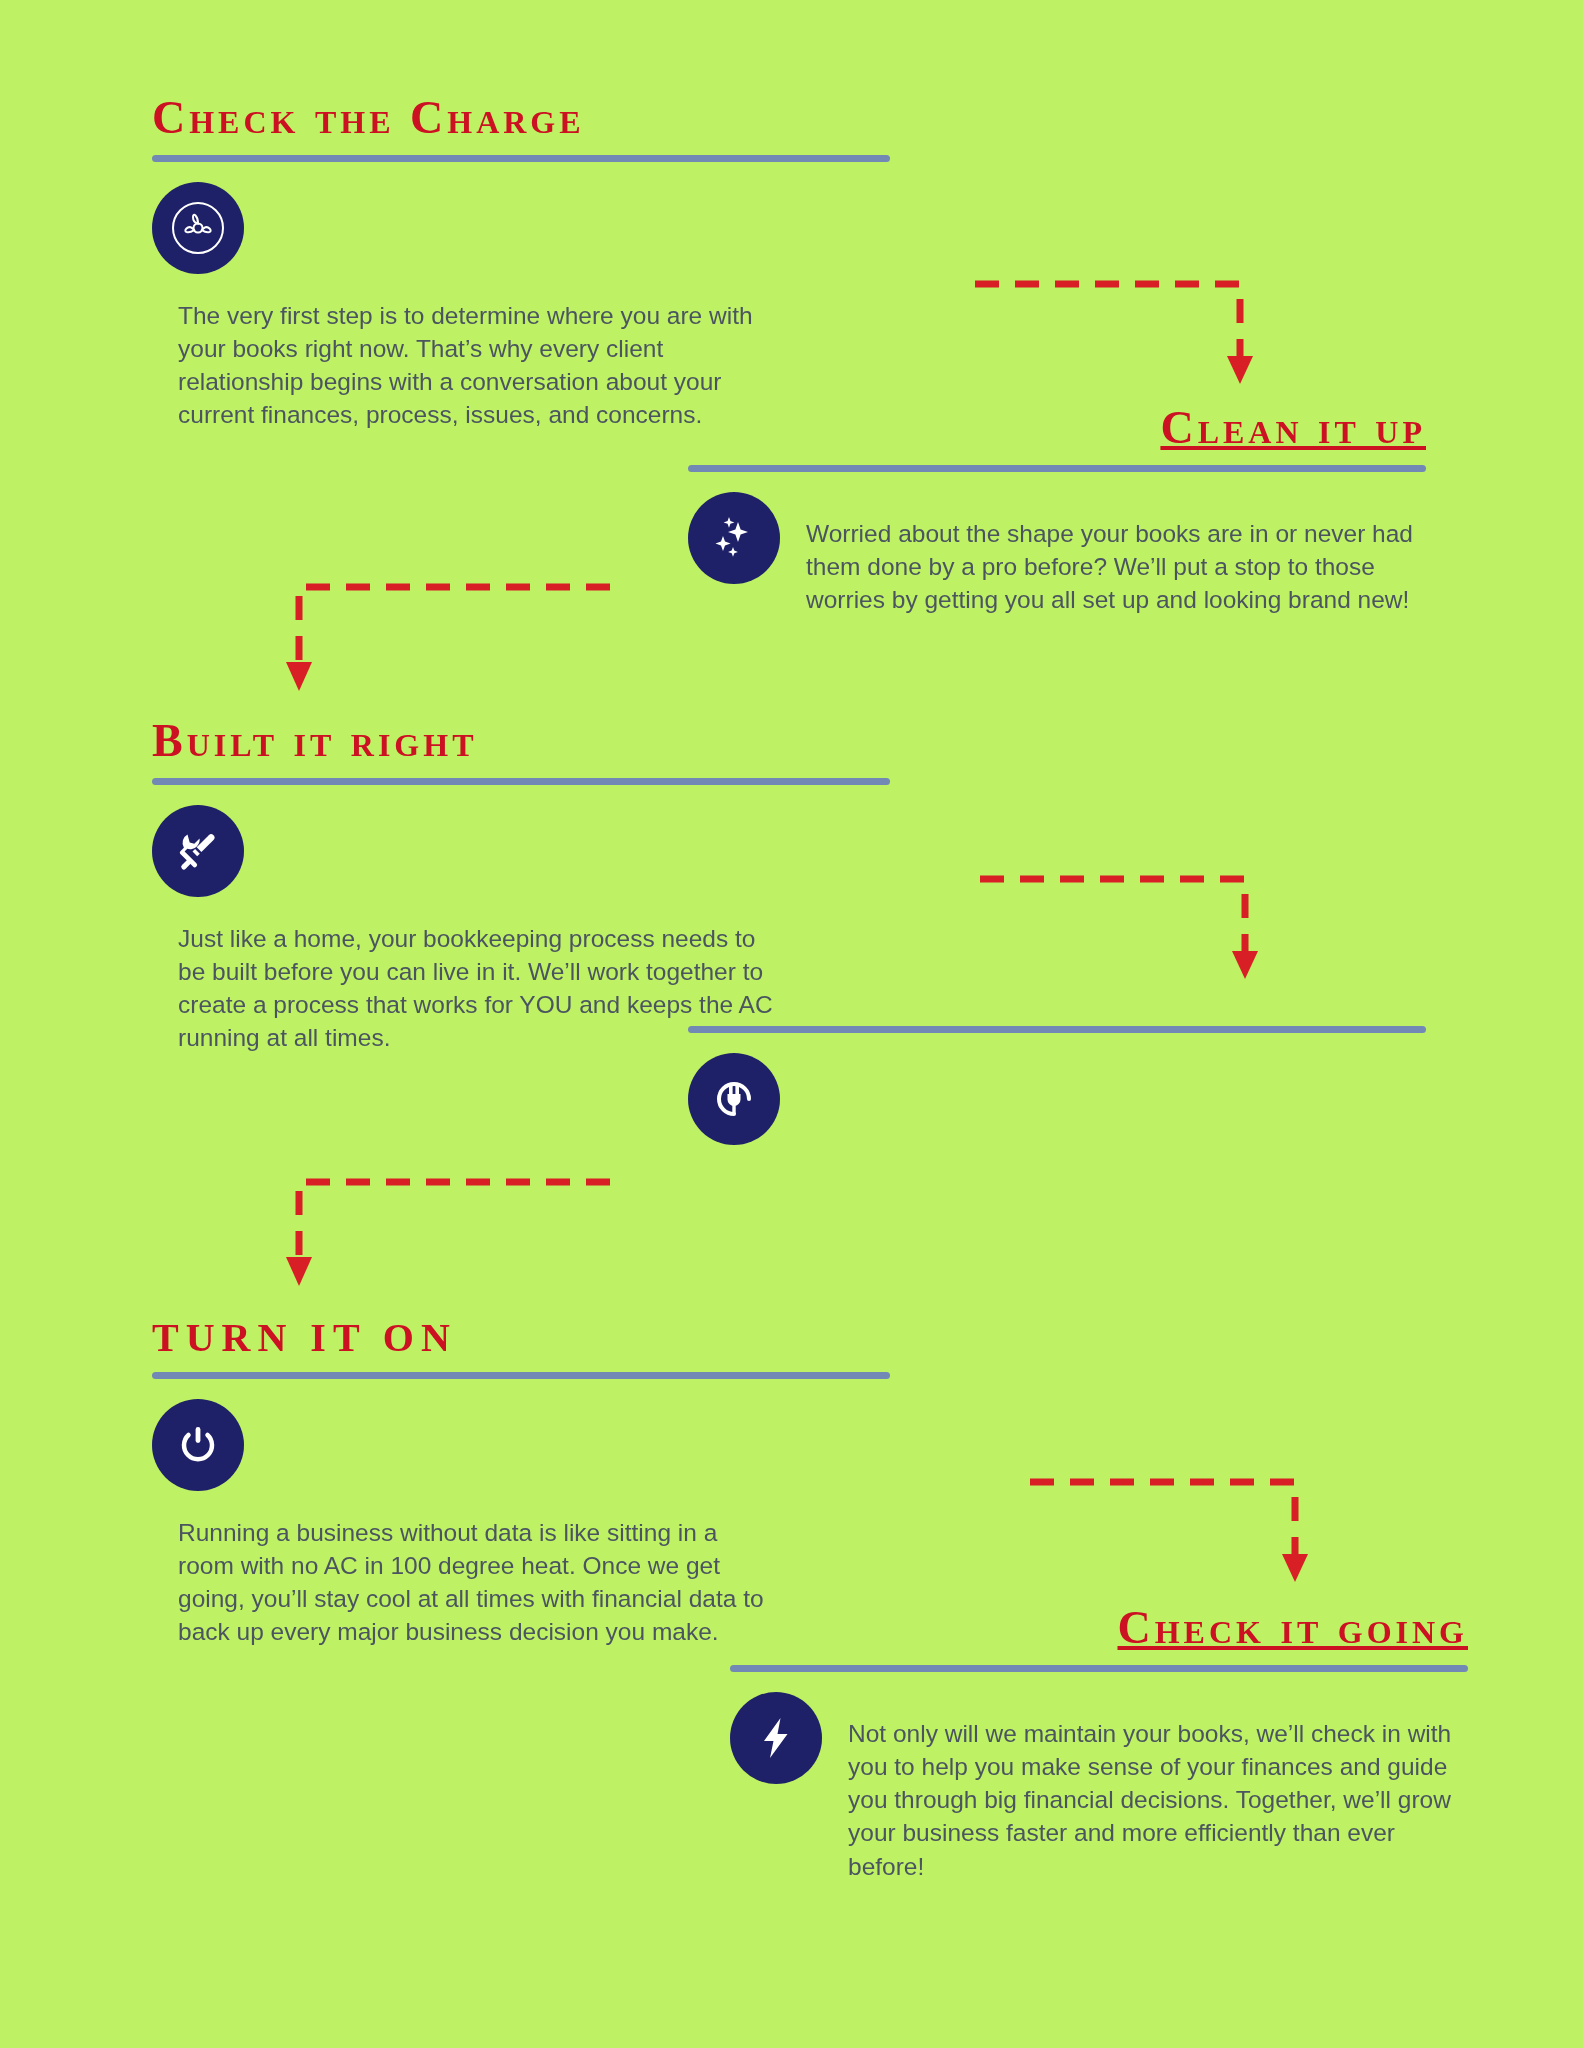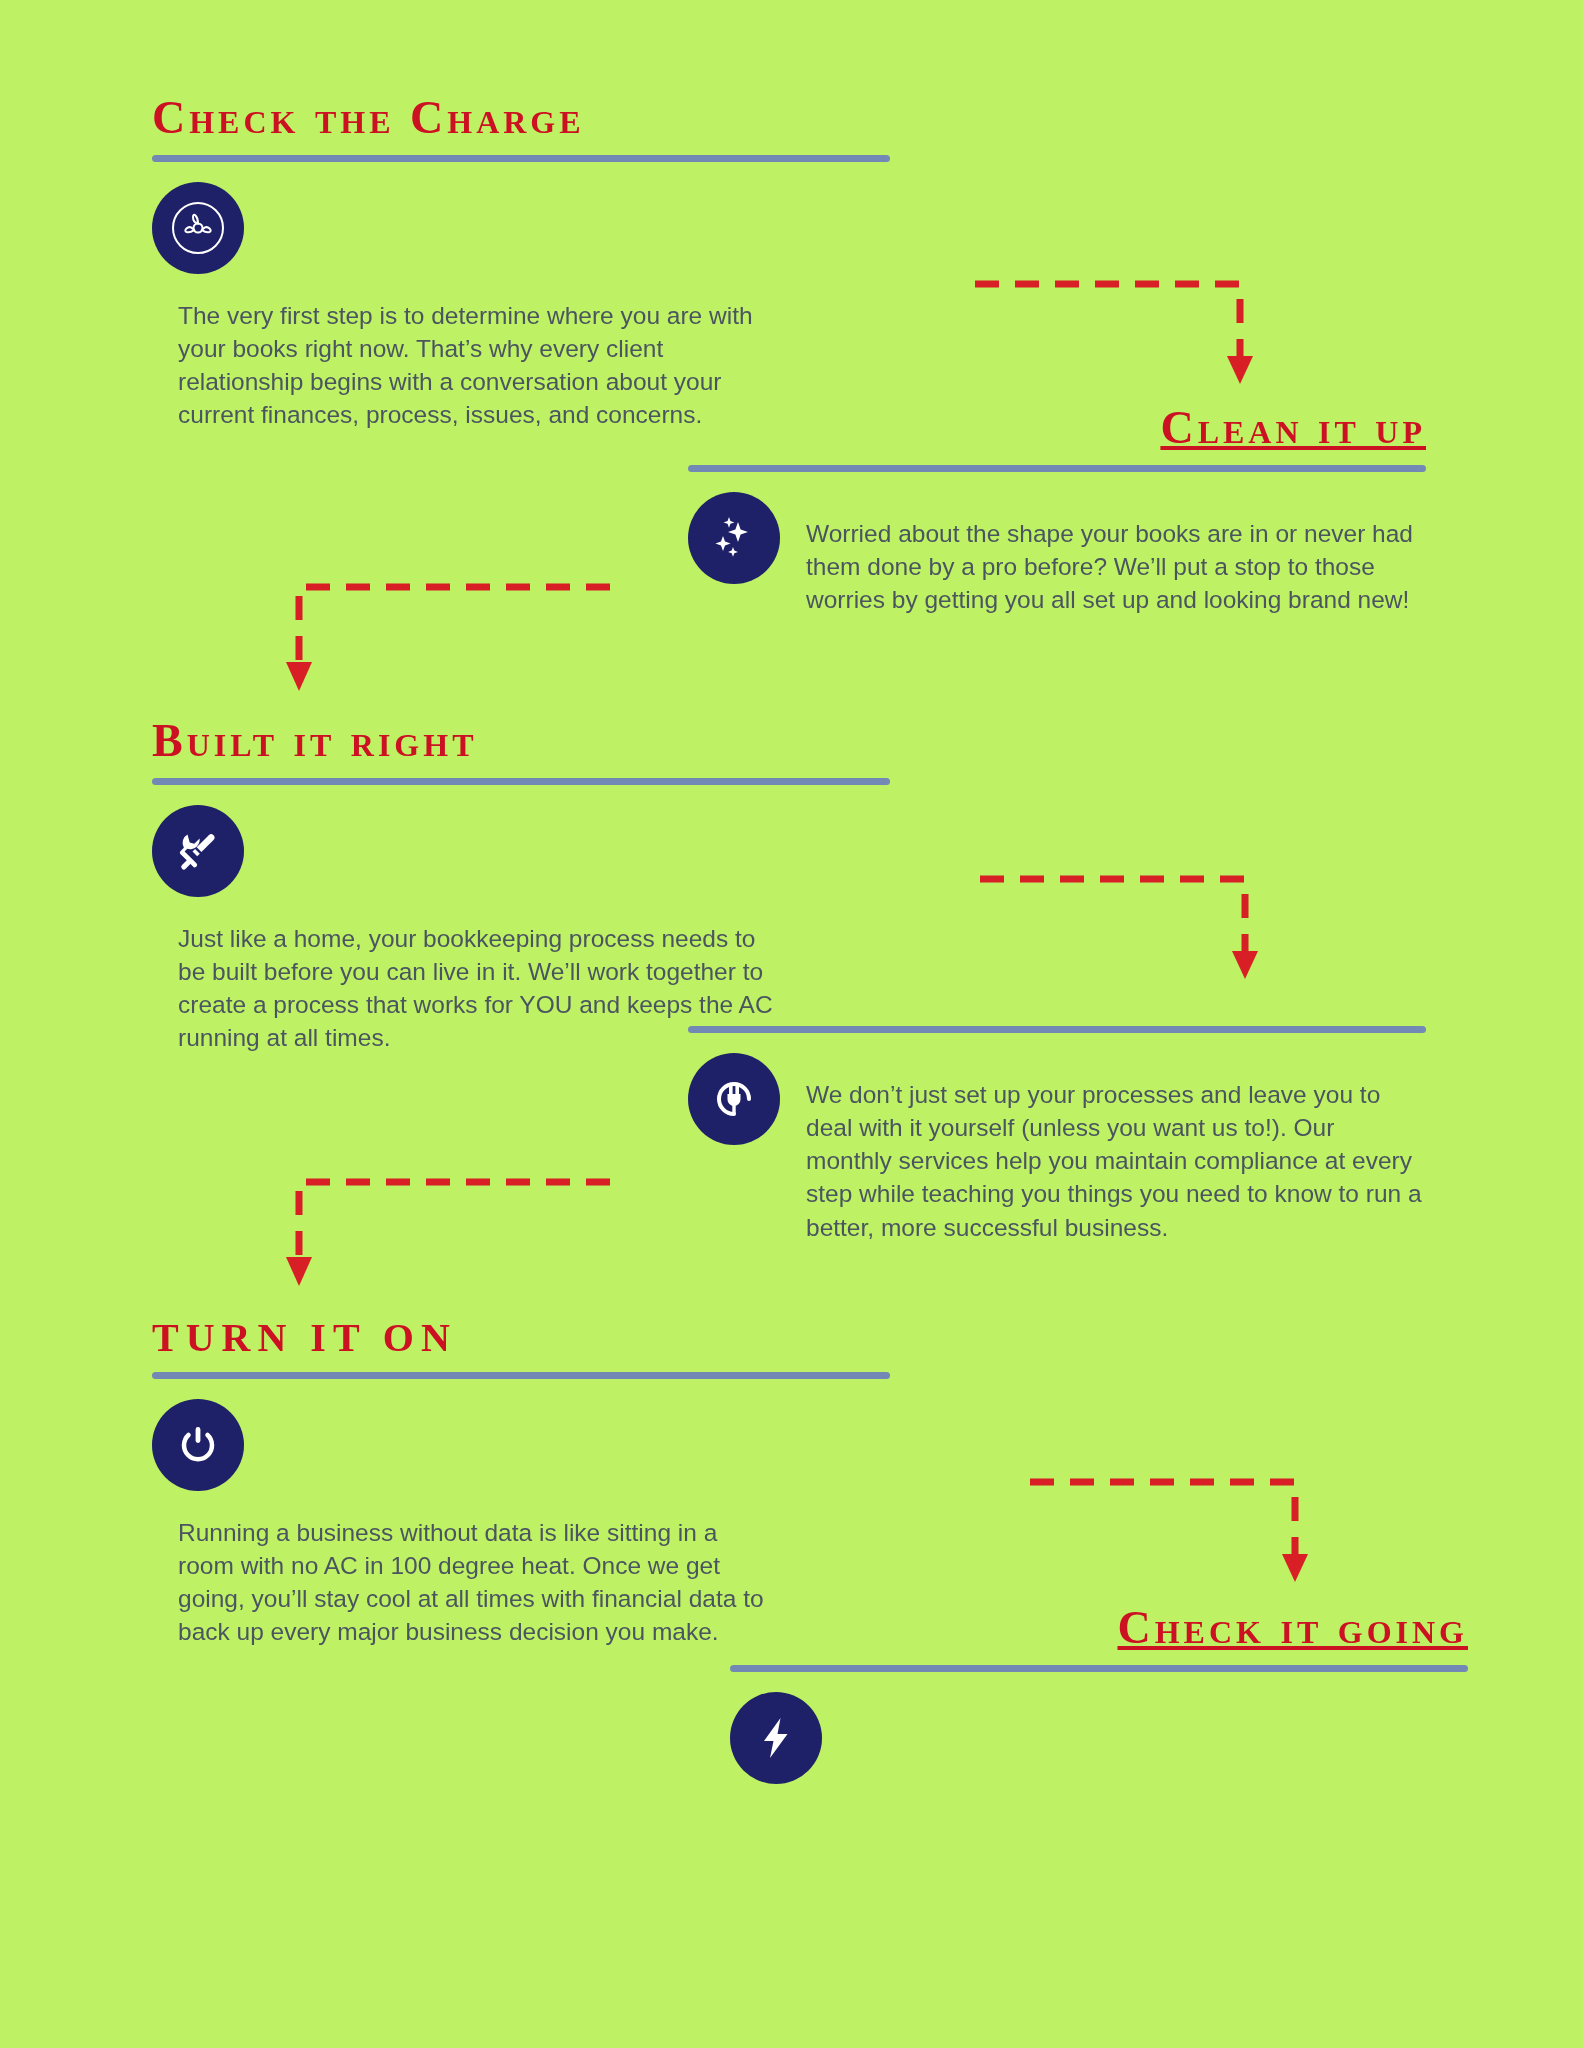--- a/index.html
+++ b/index.html
@@ -199,21 +199,20 @@
         <div class="icon-circle">
           <svg width="58" height="58" viewBox="0 0 58 58" aria-hidden="true">
             <path d="M44 29 a15 15 0 1 0 -15 15" fill="none" stroke="#ffffff" stroke-width="4" stroke-linecap="round"></path>
             <rect x="24" y="15.5" width="3.6" height="9" fill="#ffffff"></rect>
             <rect x="30.4" y="15.5" width="3.6" height="9" fill="#ffffff"></rect>
             <path d="M22.5 24 h13 v5.5 a6.5 6.5 0 0 1 -13 0 z" fill="#ffffff"></path>
             <rect x="27.3" y="35" width="3.4" height="9" fill="#ffffff"></rect>
           </svg>
         </div>
       </div>
-      <p class="copy">We don’t just set up your processes and leave you to deal with it yourself (unless you want us to!). Our monthly services help you maintain compliance at every step while teaching you things you need to know to run a better, more successful business.</p>
     </div>
   </div>
 
   <svg class="connector" id="conn-4" viewBox="0 0 320 120">
     <path d="M320 4 L9 4 L9 80"></path>
     <polygon points="9,108 -4,79 22,79"></polygon>
   </svg>
 
   <div class="section sec-left" id="sec-turn">
     <h2 class="heading allcaps">Turn it on</h2>
@@ -240,16 +239,17 @@
     <h2 class="heading">Check it going</h2>
     <div class="rule"></div>
     <div class="body-row">
       <div class="icon-wrap">
         <div class="icon-circle">
           <svg width="52" height="52" viewBox="0 0 52 52" aria-hidden="true">
             <path d="M30.5 6 L14 29 h9.5 L20 46 L37.5 22 H27.5 Z" fill="#ffffff"></path>
           </svg>
         </div>
       </div>
+      <p class="copy">Not only will we maintain your books, we’ll check in with you to help you make sense of your finances and guide you through big financial decisions. Together, we’ll grow your business faster and more efficiently than ever before!</p>
     </div>
   </div>
 
 </div>
 
 </body></html>

